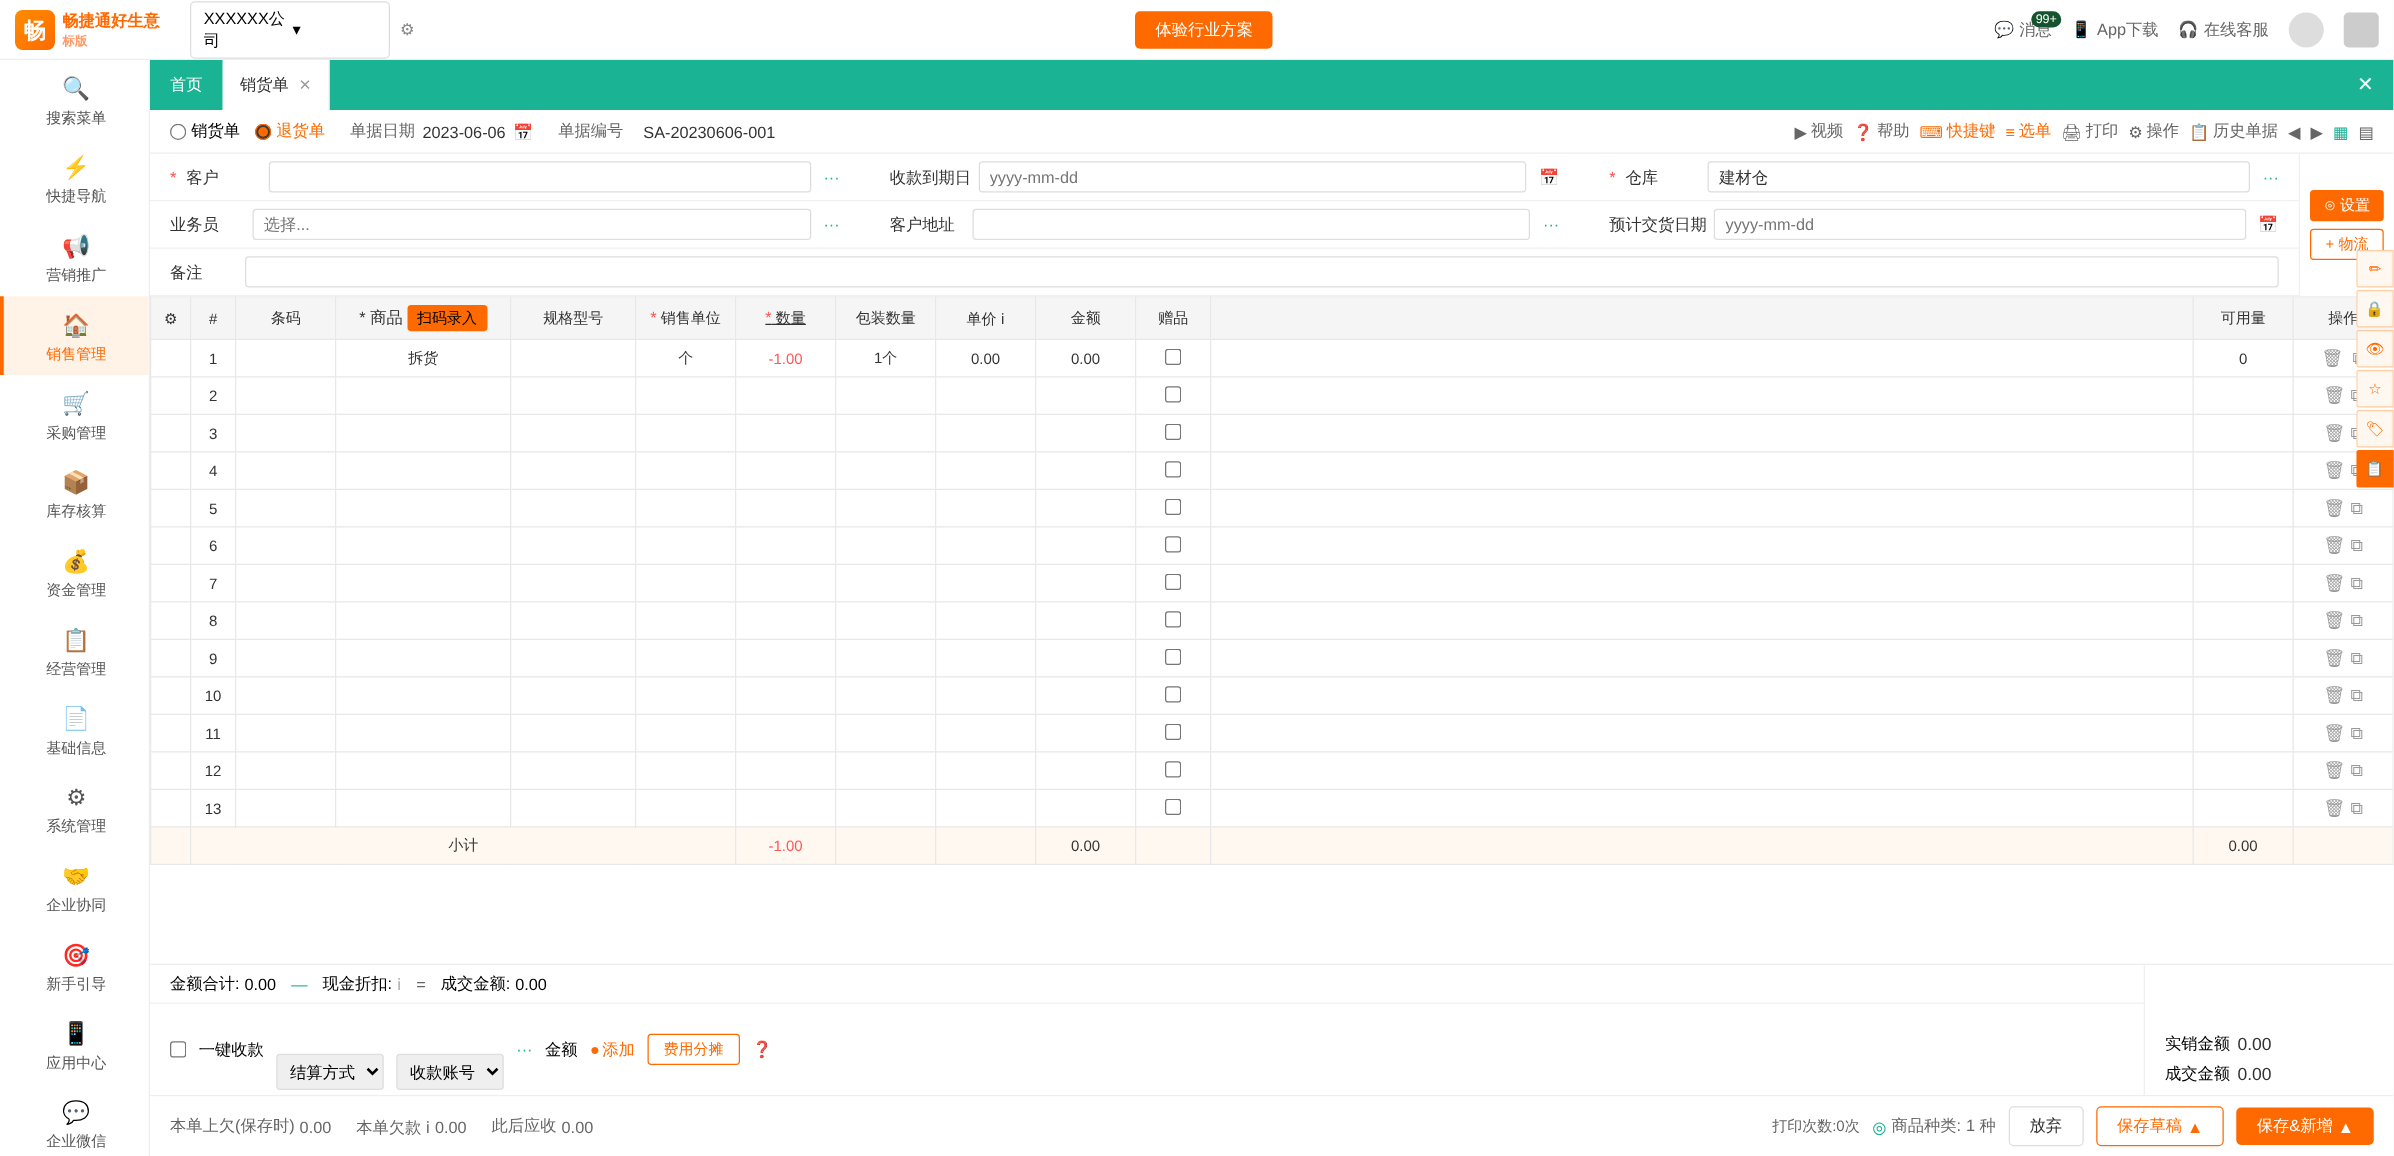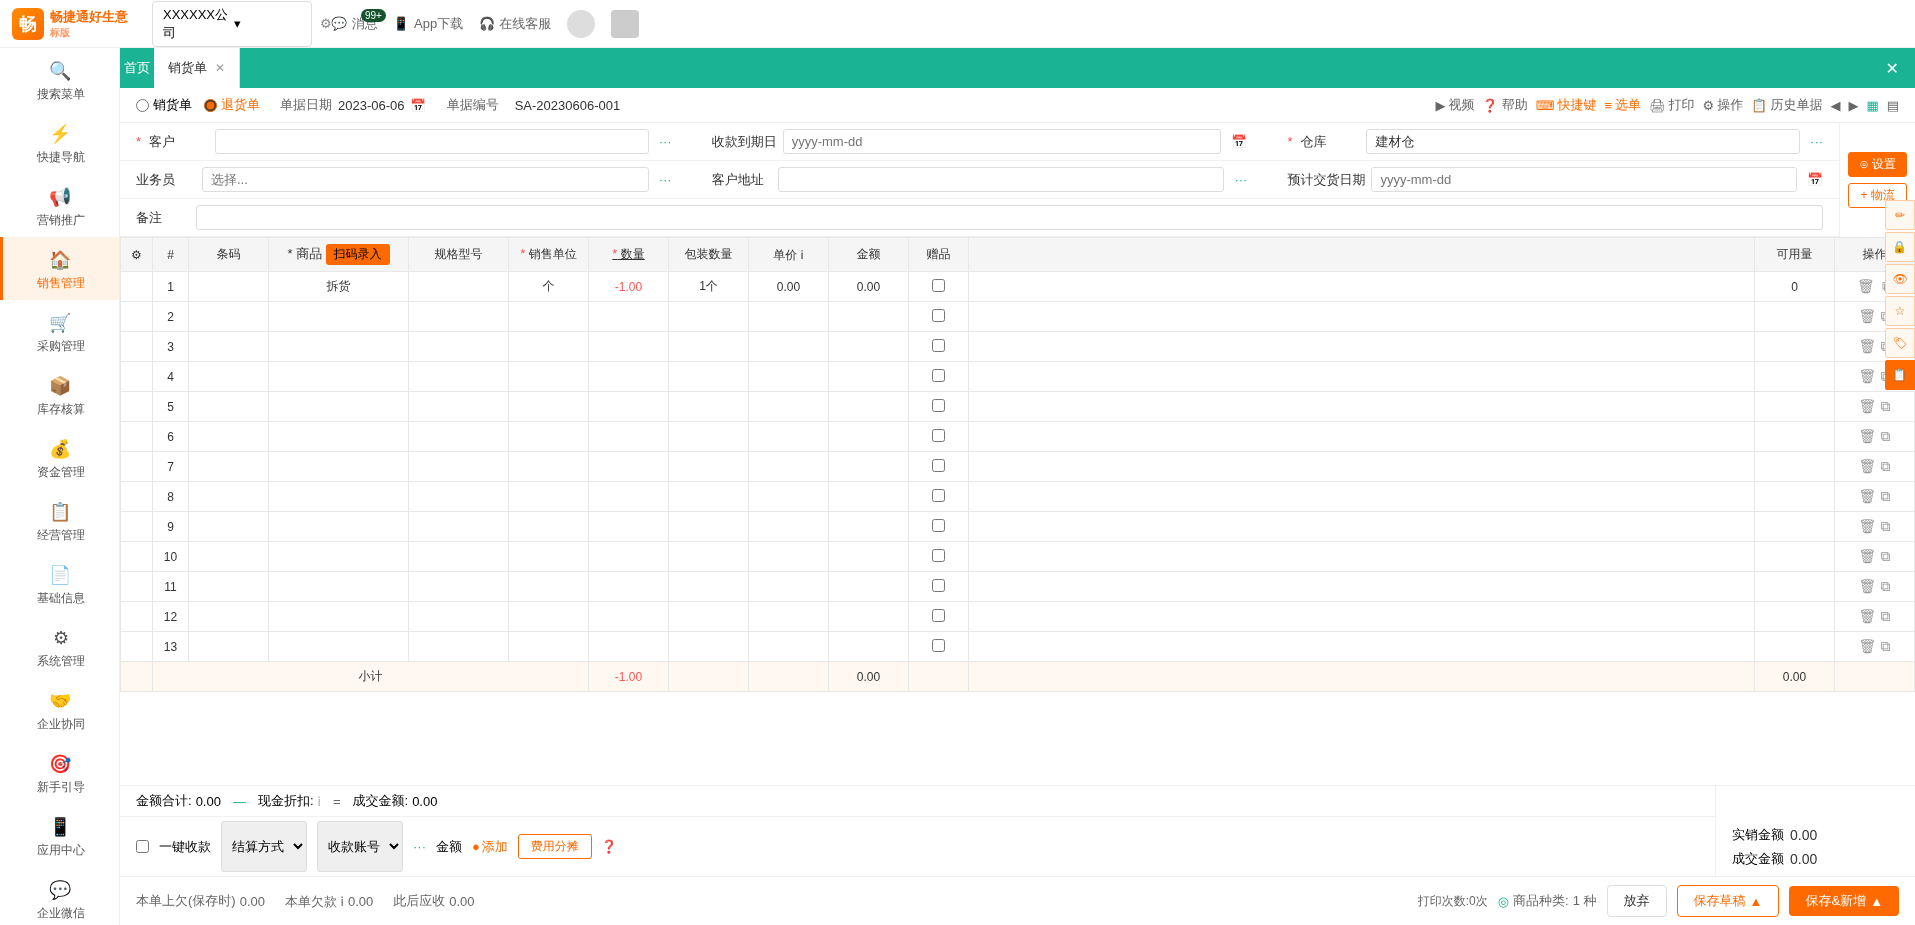--- a/index.html
+++ b/index.html
@@ -26,21 +26,21 @@
     .sidebar-item { display: flex; flex-direction: column; align-items: center; padding: 12px 0 8px; gap: 4px; cursor: pointer; color: #555; border-left: 3px solid transparent; }
     .sidebar-item.active { background: #fff3e8; color: #ff6a00; border-left-color: #ff6a00; }
     .sidebar-icon { font-size: 18px; }
     .sidebar-label { font-size: 12px; }
 
     
     .main-content { flex: 1; display: flex; flex-direction: column; overflow: hidden; }
 
     
     .tab-bar { background: #1ab394; display: flex; align-items: center; height: 40px; padding: 0 0 0 0; flex-shrink: 0; }
-    .tab-home { color: #fff; padding: 0 4px; height: 100%; display: flex; align-items: center; cursor: pointer; font-size: 13px; }
+    .tab-home { color: #fff; padding: 0 16px; height: 100%; display: flex; align-items: center; cursor: pointer; font-size: 13px; }
     .tab-item { background: #fff; color: #333; padding: 0 14px; height: 100%; display: flex; align-items: center; gap: 8px; cursor: pointer; font-size: 13px; border-right: 1px solid #ddd; }
     .tab-close { color: #999; font-size: 12px; cursor: pointer; }
     .tab-bar-right { margin-left: auto; padding-right: 8px; }
     .tab-close-all { color: #fff; cursor: pointer; font-size: 16px; padding: 4px 8px; }
 
     
     .form-area { background: #fff; padding: 0; flex-shrink: 0; }
     .form-header { display: flex; align-items: center; padding: 8px 16px; border-bottom: 1px solid #eee; gap: 20px; }
     .radio-group { display: flex; gap: 12px; }
     .radio-label { display: flex; align-items: center; gap: 4px; cursor: pointer; }
@@ -87,21 +87,21 @@
     .op-icon { cursor: pointer; color: #999; font-size: 14px; margin: 0 2px; }
 
     
     .footer-area { background: #fff; border-top: 1px solid #eee; flex-shrink: 0; }
     .footer-totals { display: flex; align-items: center; padding: 6px 16px; gap: 12px; font-size: 13px; }
     .footer-total-item { display: flex; align-items: center; gap: 4px; }
     .minus-icon { color: #1ab394; }
     .eq-icon { color: #666; }
     .footer-payment { display: flex; align-items: center; padding: 4px 16px; gap: 10px; border-top: 1px solid #f0f0f0; }
     .footer-checkbox { accent-color: #ff6a00; }
-    .payment-select { border: 1px solid #ddd; border-radius: 3px; padding: 16px 6px; min-width: 80px; }
+    .payment-select { border: 1px solid #ddd; border-radius: 3px; padding: 5px 6px; min-width: 80px; margin-top: 36px; }
     .expense-btn { border: 1px solid #ff6a00; color: #ff6a00; background: #fff; padding: 3px 12px; border-radius: 3px; cursor: pointer; font-size: 12px; }
     .add-btn { color: #ff6a00; cursor: pointer; display: flex; align-items: center; gap: 2px; }
     .summary-item { display: flex; align-items: center; gap: 6px; }
     .summary-val { font-size: 14px; color: #333; font-weight: 500; }
     .footer-bottom-bar { display: flex; align-items: center; padding: 8px 16px; border-top: 1px solid #eee; gap: 20px; }
     .footer-stat { display: flex; align-items: center; gap: 4px; color: #666; }
     .footer-actions { margin-left: auto; display: flex; gap: 10px; align-items: center; }
     .print-info { color: #666; font-size: 12px; }
     .product-count { color: #666; font-size: 12px; display: flex; align-items: center; gap: 4px; }
     .discard-btn { border: 1px solid #ddd; background: #fff; padding: 6px 16px; border-radius: 4px; cursor: pointer; color: #333; }
@@ -122,20 +122,23 @@
       <div style="font-size:10px;color:#ff9966;">标版</div>
     </div>
   </div>
   <div style="width:20px;"></div>
   <div class="company-selector">
     <span>XXXXXX公司</span>
     <span>▾</span>
   </div>
   <div style="width:8px;"></div>
   <span style="color:#888;cursor:pointer;">⚙</span>
+  <div class="top-center">
+    <button class="trial-btn">体验行业方案</button>
+  </div>
   <div class="top-right">
     <div class="top-right-item">
       <span>💬</span>
       <span>消息</span>
       <span class="badge">99+</span>
     </div>
     <div class="top-right-item">
       <span>📱</span>
       <span>App下载</span>
     </div>

